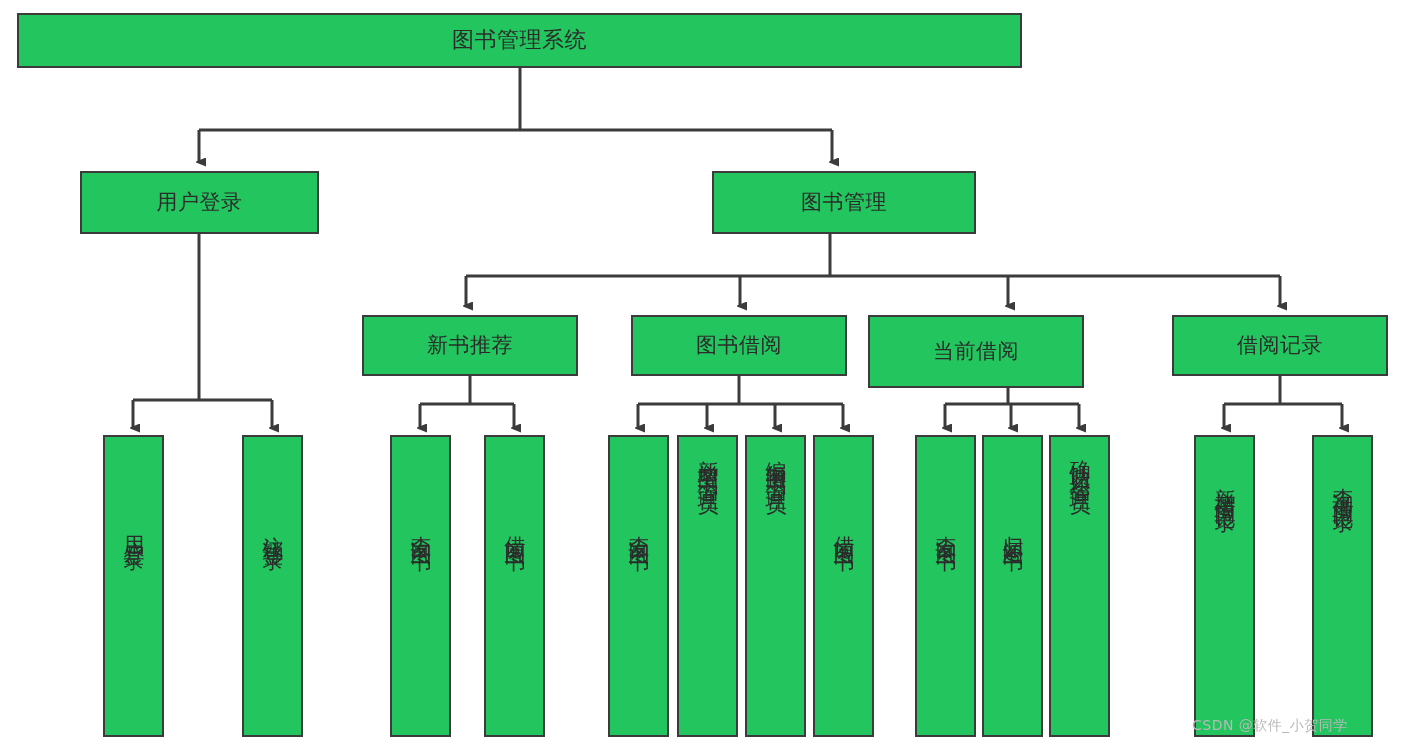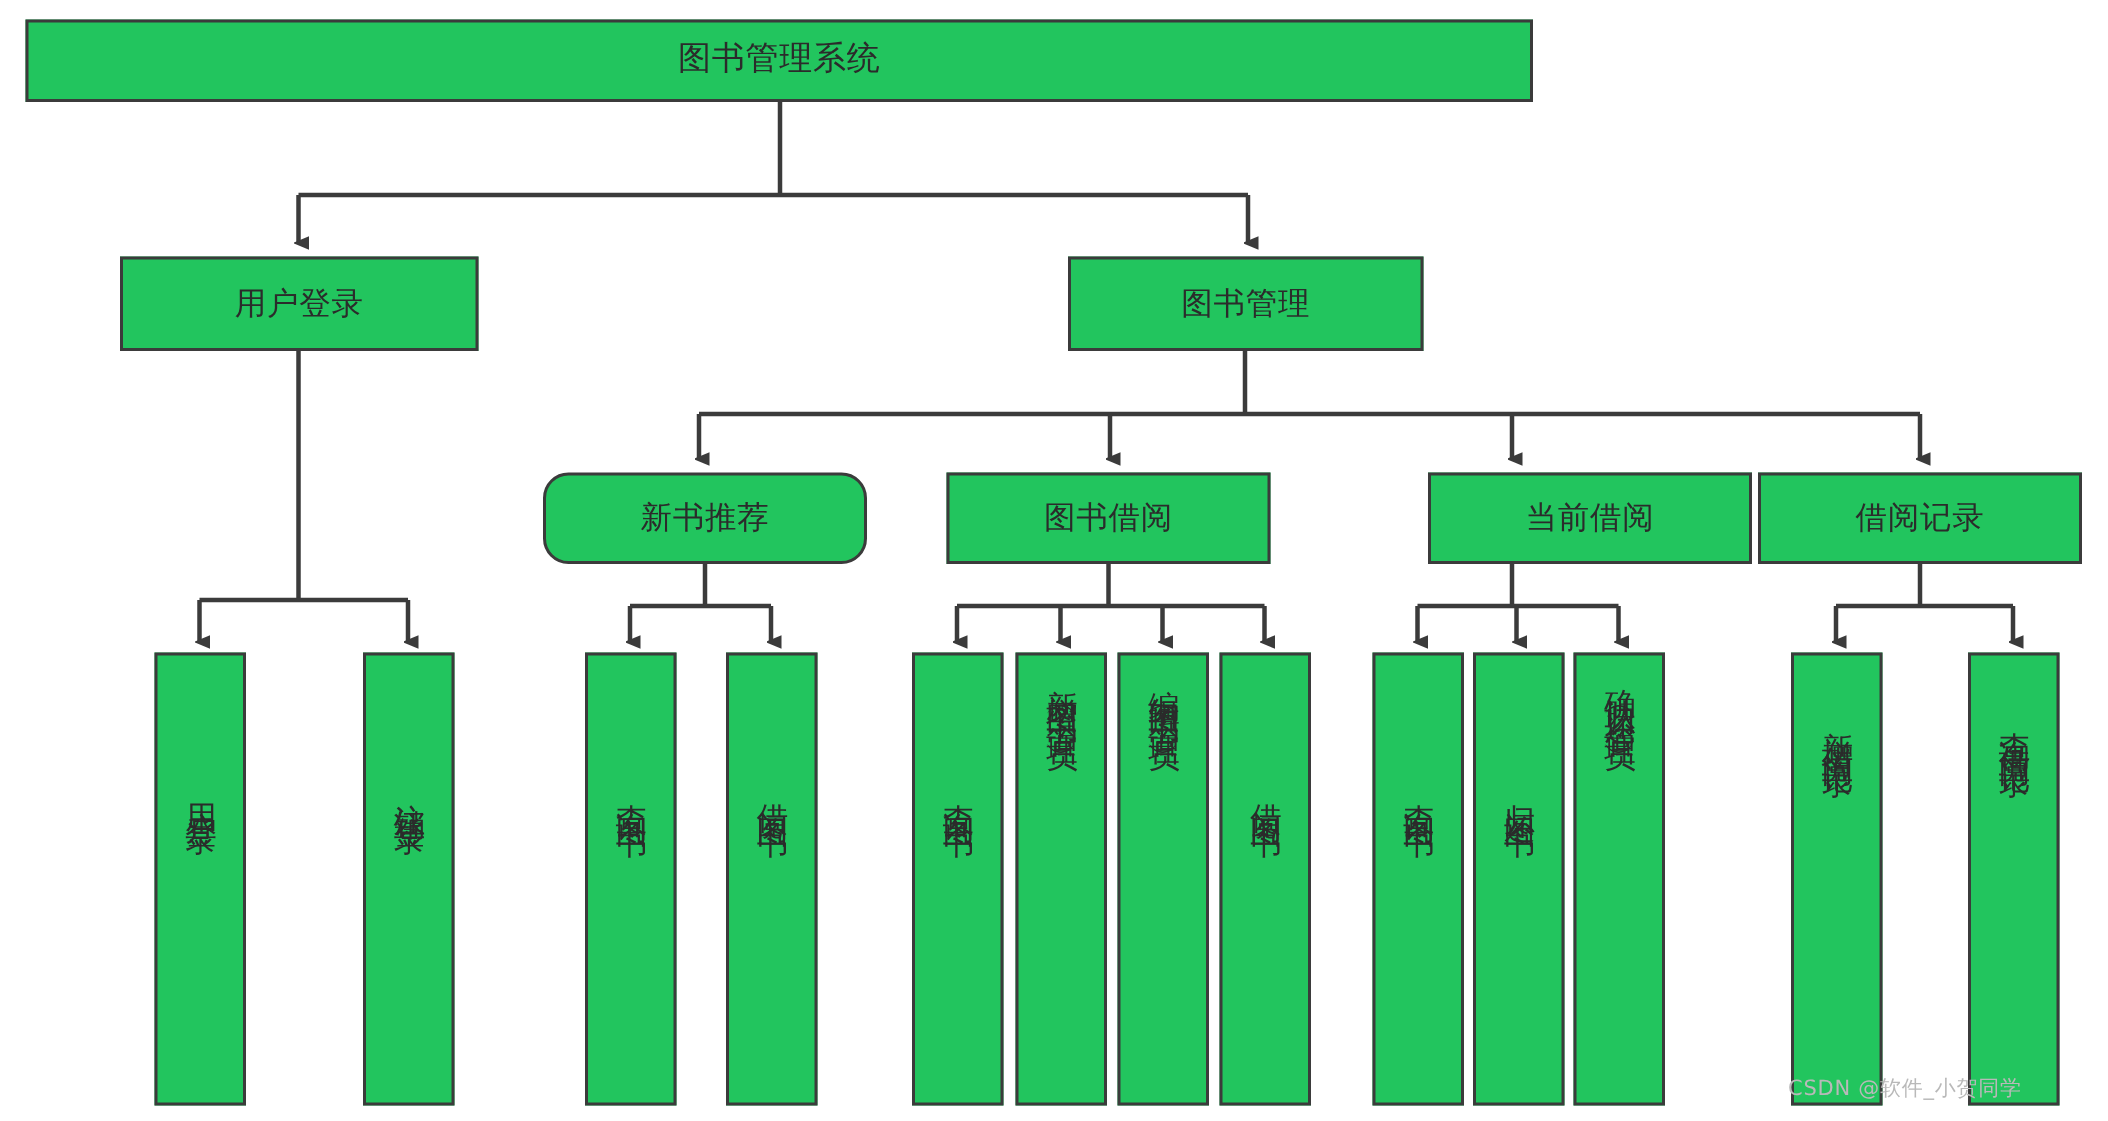--- a/index.html
+++ b/index.html
@@ -122,31 +122,31 @@
     </g>
   </svg>
 
   <div class="node horizontal" id="root-node" style="left:17px; top:13px; width:1005px; height:55px;">
     <span class="label">图书管理系统</span>
   </div>
 
   <div class="node horizontal" style="left:80px; top:171px; width:239px; height:63px;">
     <span class="label">用户登录</span>
   </div>
-  <div class="node horizontal" style="left:712px; top:171px; width:237px; height:63px;">
+  <div class="node horizontal" style="left:712px; top:171px; width:264px; height:63px;">
     <span class="label">图书管理</span>
   </div>
 
-  <div class="node horizontal" style="left:362px; top:315px; width:216px; height:61px;border-radius:17px;">
+  <div class="node horizontal" style="left:362px; top:315px; width:216px; height:61px;">
     <span class="label">新书推荐</span>
   </div>
   <div class="node horizontal" style="left:631px; top:315px; width:216px; height:61px;">
     <span class="label">图书借阅</span>
   </div>
-  <div class="node horizontal" style="left:952px; top:315px; width:216px; height:61px;">
+  <div class="node horizontal" style="left:868px; top:315px; width:216px; height:73px;">
     <span class="label">当前借阅</span>
   </div>
   <div class="node horizontal" style="left:1172px; top:315px; width:216px; height:61px;align-items:center;">
     <span class="label">借阅记录</span>
   </div>
 
   <div class="node vertical" style="left:103px; top:435px; width:61px; height:302px; padding-top:82px;">
     <span class="label">用户登录</span>
   </div>
   <div class="node vertical" style="left:242px; top:435px; width:61px; height:302px; padding-top:82px;">

